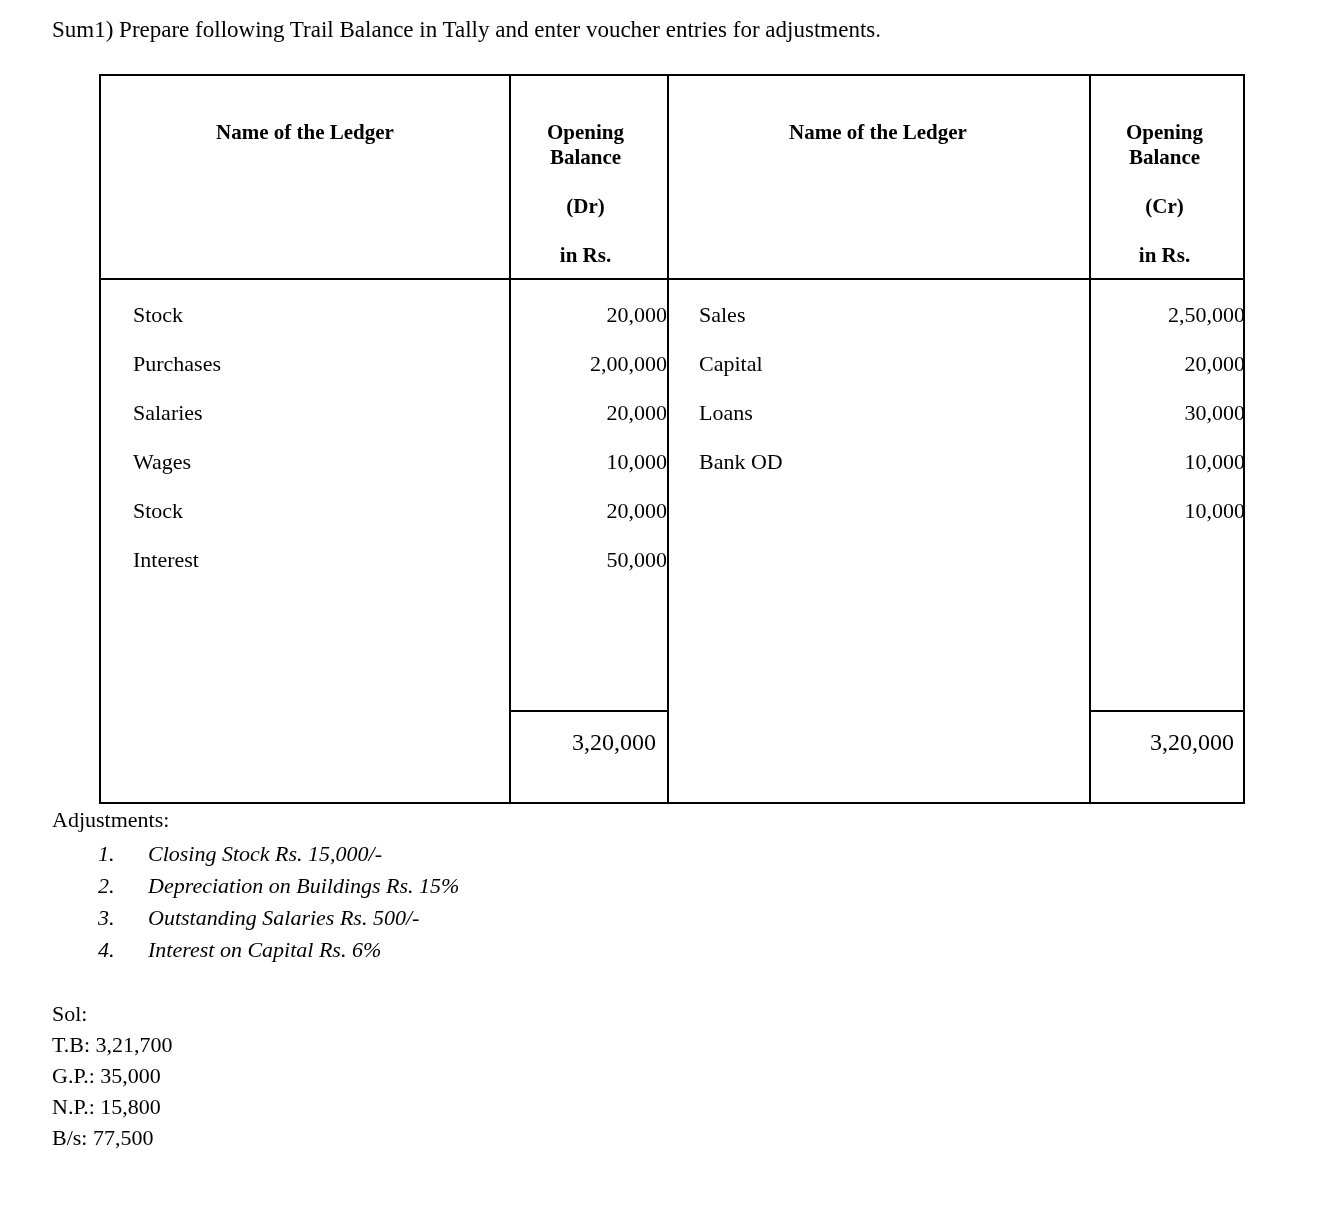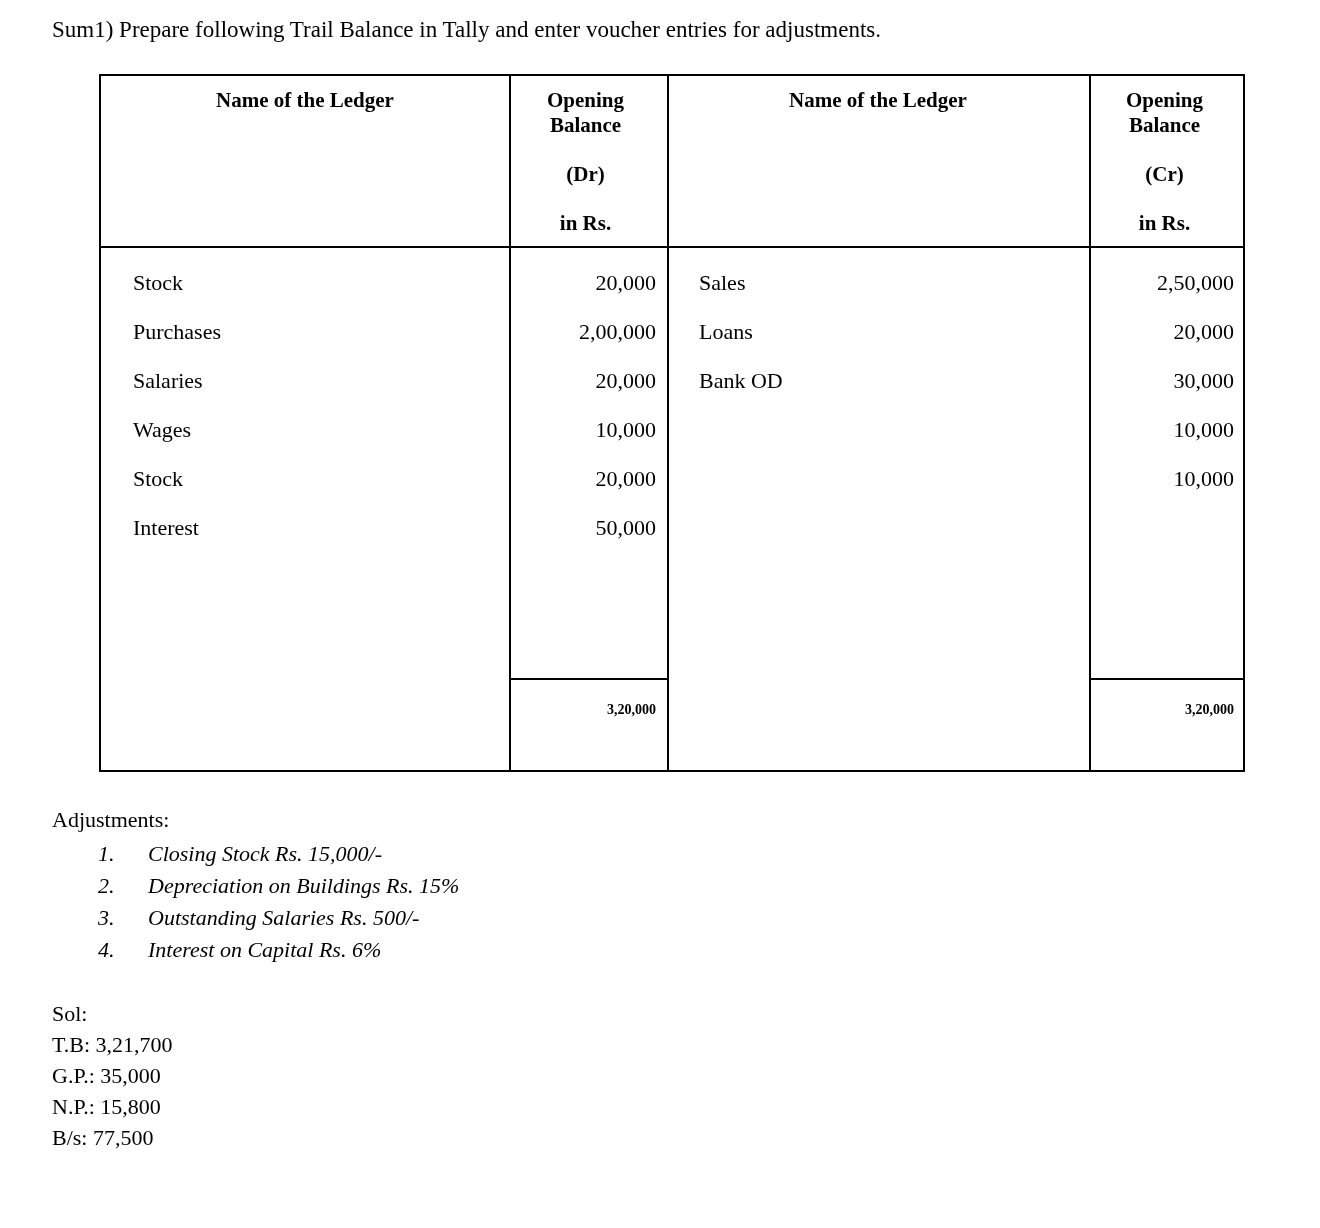--- a/index.html
+++ b/index.html
@@ -52,20 +52,21 @@
   .sep-3 { left: 988px; }
 
   
   .head-cell {
     box-sizing: border-box;
     padding: 12px 12px 10px 12px;
     font-weight: bold;
     font-size: 21px;
     line-height: 25px;
     text-align: center;
+    margin-top: 32px;
   }
   .head-cell.amount {
     padding-left: 1px;
     padding-right: 6px;
   }
   .head-stack {
     display: block;
   }
   .head-gap {
     display: block;
@@ -85,39 +86,38 @@
     box-sizing: border-box;
     font-size: 22px;
     line-height: 49px;
     padding-top: 10px;
   }
   .cell.ledger {
     padding-left: 32px;
     text-align: left;
   }
   .cell.amount {
-    padding-right: 11px;
     text-align: right;
     border-radius: 23px;
   }
   .cell .line {
     display: block;
     height: 49px;
     white-space: nowrap;
   }
 
   
   .total-row-wrap {
     position: relative;
   }
   .total-cell {
     box-sizing: border-box;
-    font-size: 14px;
+    font-size: 24px;
     line-height: 28px;
-    font-weight: bold;
+    font-weight: normal;
     padding-top: 16px;
     padding-bottom: 46px;
   }
   .total-cell.amount {
     text-align: right;
     padding-right: 11px;
     border-top: 2px solid #000;
   }
   .total-cell.ledger {
     padding-right: 11px;
@@ -224,20 +224,21 @@
         <span class="line">20,000</span>
         <span class="line">2,00,000</span>
         <span class="line">20,000</span>
         <span class="line">10,000</span>
         <span class="line">20,000</span>
         <span class="line">50,000</span>
       </div>
 
       <div class="cell ledger">
         <span class="line">Sales</span>
+        <span class="line">Capital</span>
         <span class="line">Loans</span>
         <span class="line">Bank OD</span>
       </div>
 
       <div class="cell amount">
         <span class="line">2,50,000</span>
         <span class="line">20,000</span>
         <span class="line">30,000</span>
         <span class="line">10,000</span>
         <span class="line">10,000</span>

